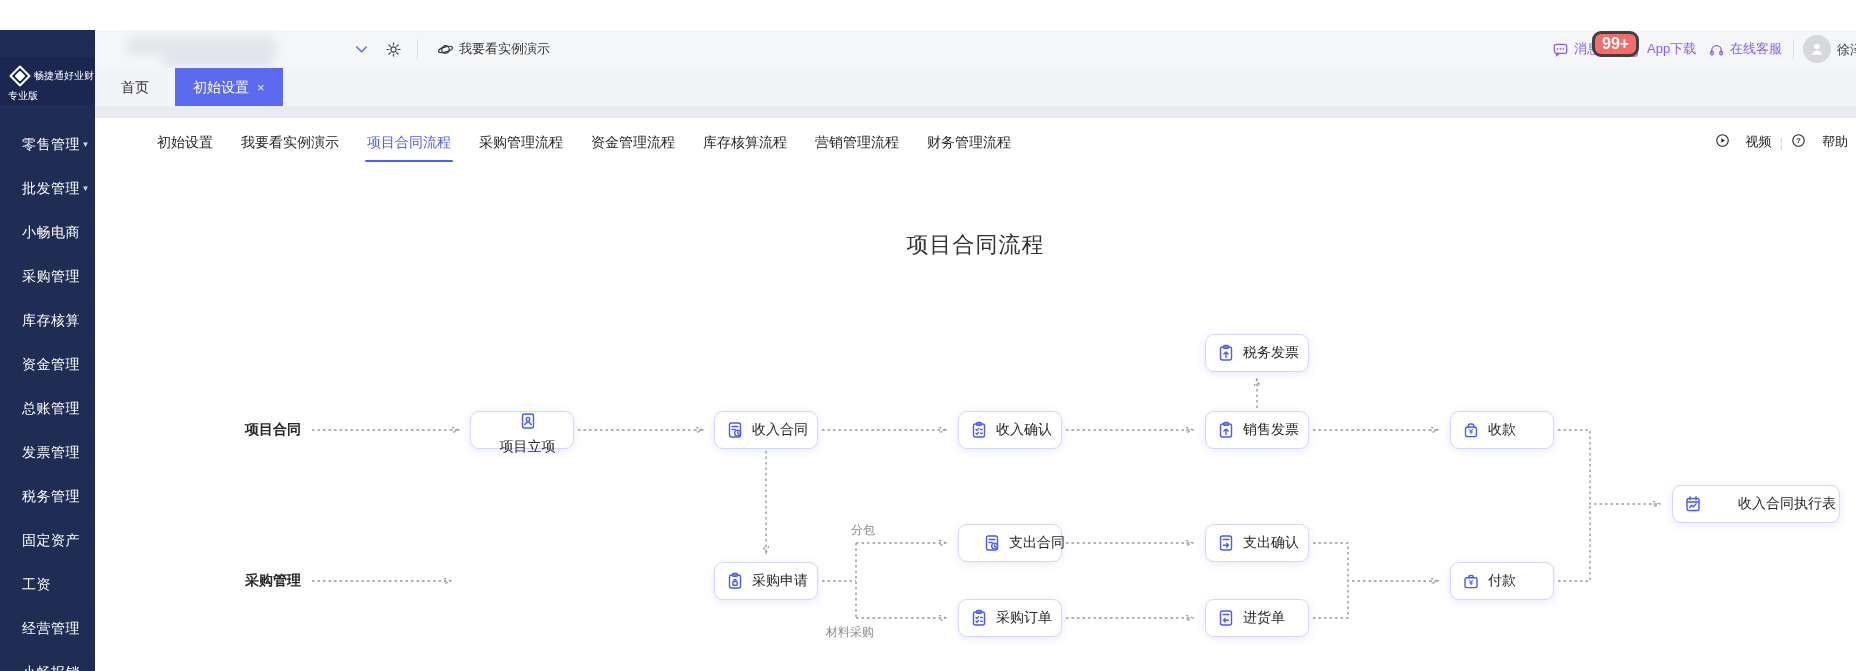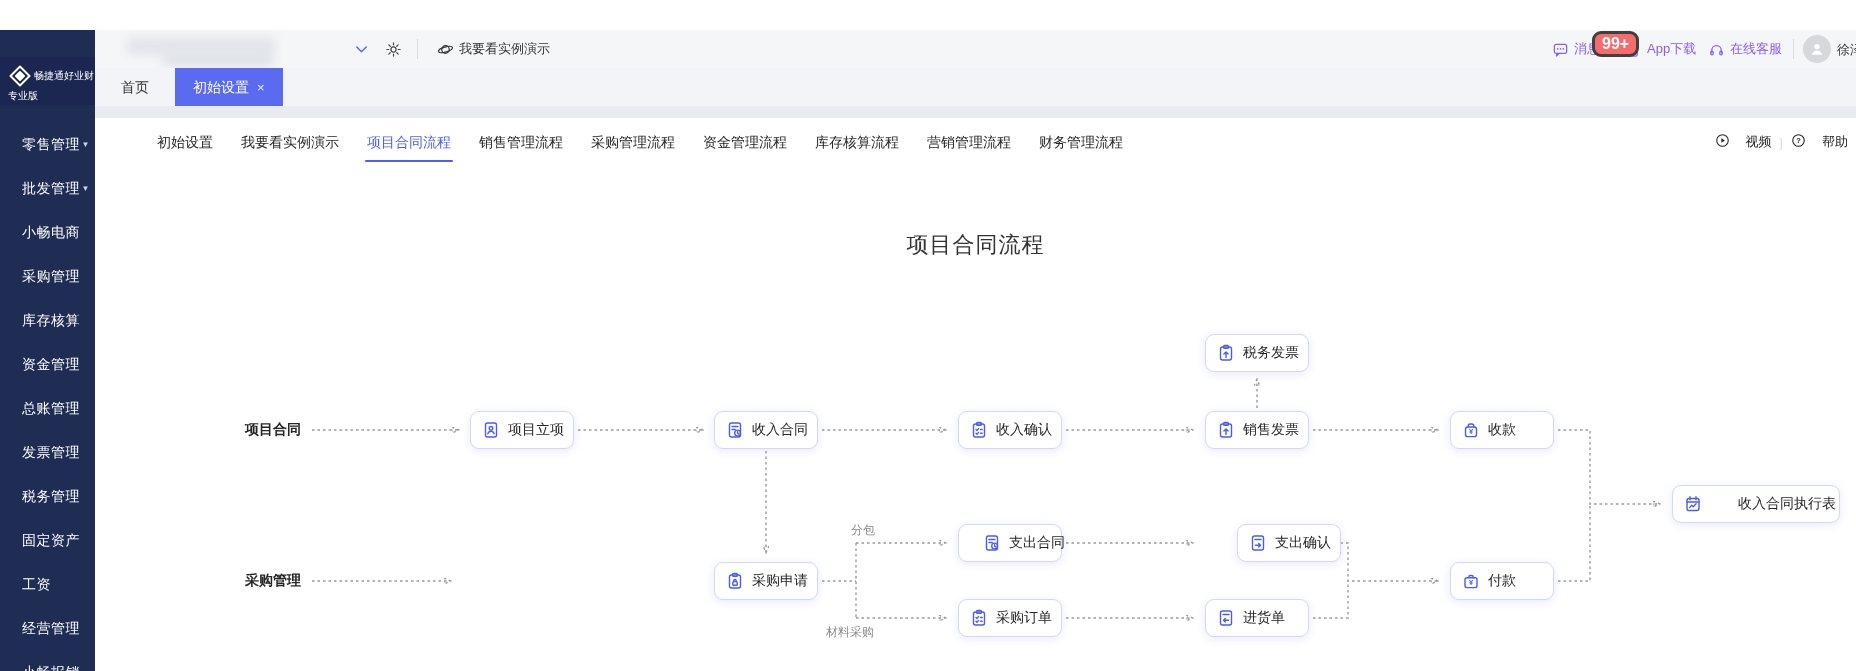--- a/index.html
+++ b/index.html
@@ -258,21 +258,20 @@
   </div>
 </div>
 <div class="gap-band"></div>
 
 <div class="panel"></div>
 
 <div class="subtabs">
   <div class="subtab"><span>初始设置</span></div>
   <div class="subtab"><span>我要看实例演示</span></div>
   <div class="subtab active"><span>项目合同流程</span></div>
-  <div class="subtab"><span>销售管理流程</span></div>
   <div class="subtab"><span>采购管理流程</span></div>
   <div class="subtab"><span>资金管理流程</span></div>
   <div class="subtab"><span>库存核算流程</span></div>
   <div class="subtab"><span>营销管理流程</span></div>
   <div class="subtab"><span>财务管理流程</span></div>
 </div>
 <div class="panel-actions">
   <div class="act">
     <svg class="icon" viewBox="0 0 18 18">
         <use href="#i-play"></use>
@@ -314,21 +313,21 @@
   <path d="M1066 618 H1192" marker-end="url(#arr)"></path>
   <path d="M1313 543 H1348 V581 H1437" marker-end="url(#arr)"></path>
   <path d="M1313 618 H1348 V581"></path>
 </svg>
 
 <div class="rowlabel" style="left:245px;top:421px;">项目合同</div>
 <div class="rowlabel" style="left:245px;top:572px;">采购管理</div>
 <div class="branchlabel" style="left:840px;top:522px;margin-left:11px;">分包</div>
 <div class="branchlabel" style="left:826px;top:624px;">材料采购</div>
 
-<div class="node" style="left:470px;top:411px;">
+<div class="node" style="left:470px;top:411px;flex-direction:column;">
   <svg class="nicon" viewBox="0 0 18 18">
       <use href="#i-doc-person"></use>
     </svg>
   <span>项目立项</span>
 </div>
 <div class="node" style="left:714px;top:411px;">
   <svg class="nicon" viewBox="0 0 18 18">
       <use href="#i-doc-clock"></use>
     </svg>
   <span>收入合同</span>
@@ -368,21 +367,21 @@
       <use href="#i-clip-lock"></use>
     </svg>
   <span>采购申请</span>
 </div>
 <div class="node" style="left:958px;top:524px;padding-left:24px;">
   <svg class="nicon" viewBox="0 0 18 18">
       <use href="#i-doc-clock"></use>
     </svg>
   <span>支出合同</span>
 </div>
-<div class="node" style="left:1205px;top:524px;margin-left:32px;">
+<div class="node" style="left:1205px;top:524px;">
   <svg class="nicon" viewBox="0 0 18 18">
       <use href="#i-doc-arrow-r"></use>
     </svg>
   <span>支出确认</span>
 </div>
 <div class="node" style="left:958px;top:599px;">
   <svg class="nicon" viewBox="0 0 18 18">
       <use href="#i-clip-check"></use>
     </svg>
   <span>采购订单</span>

